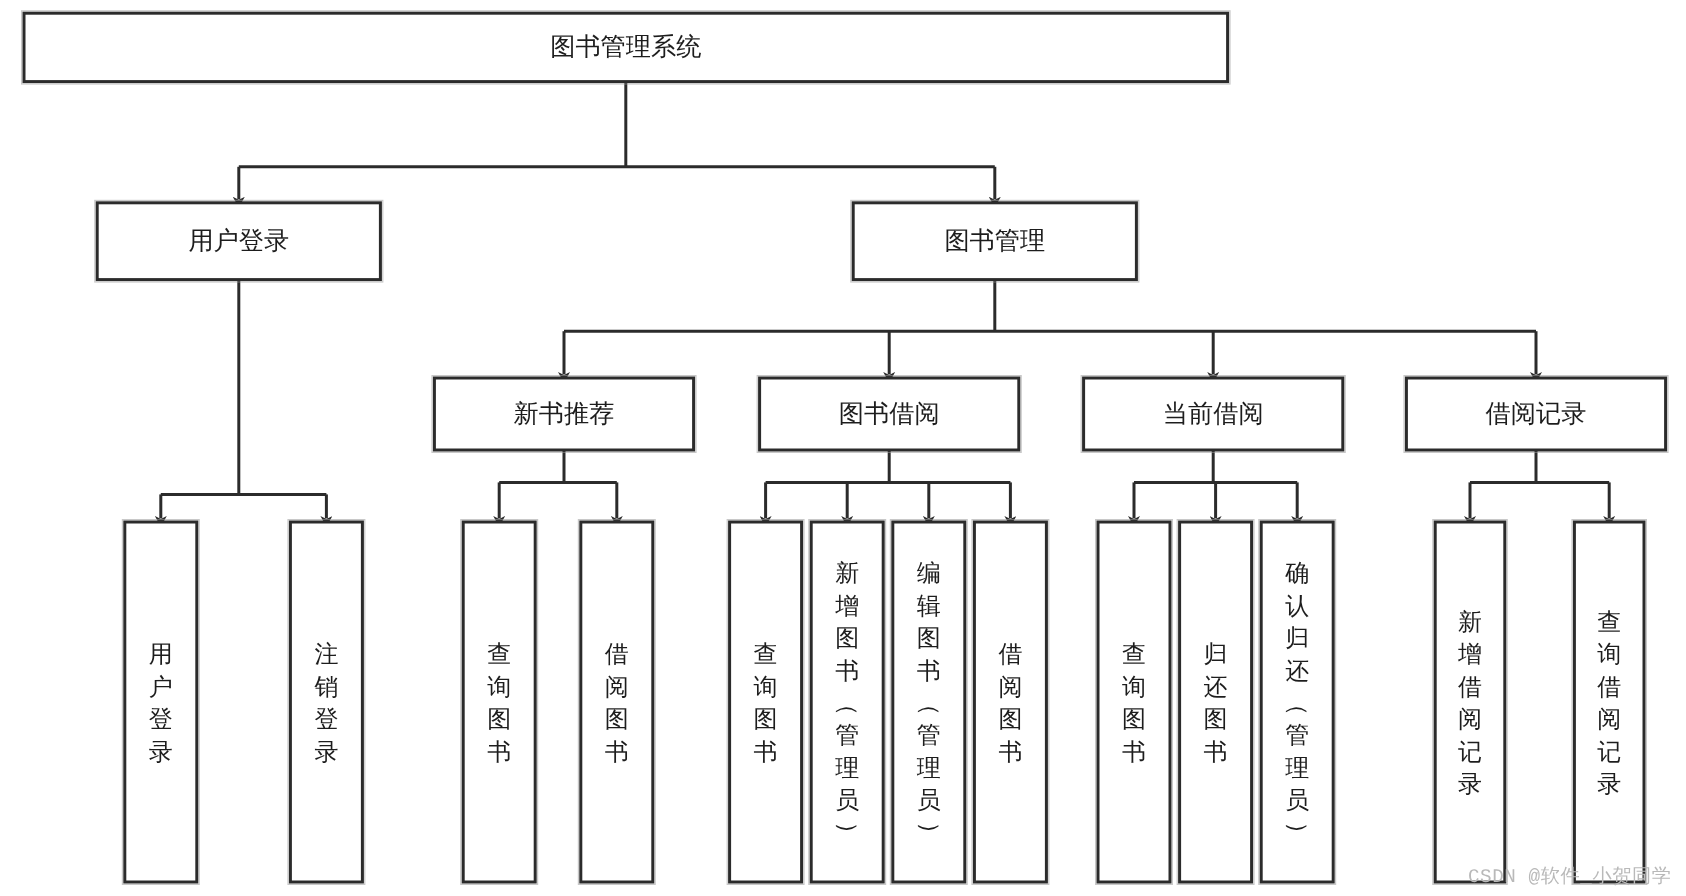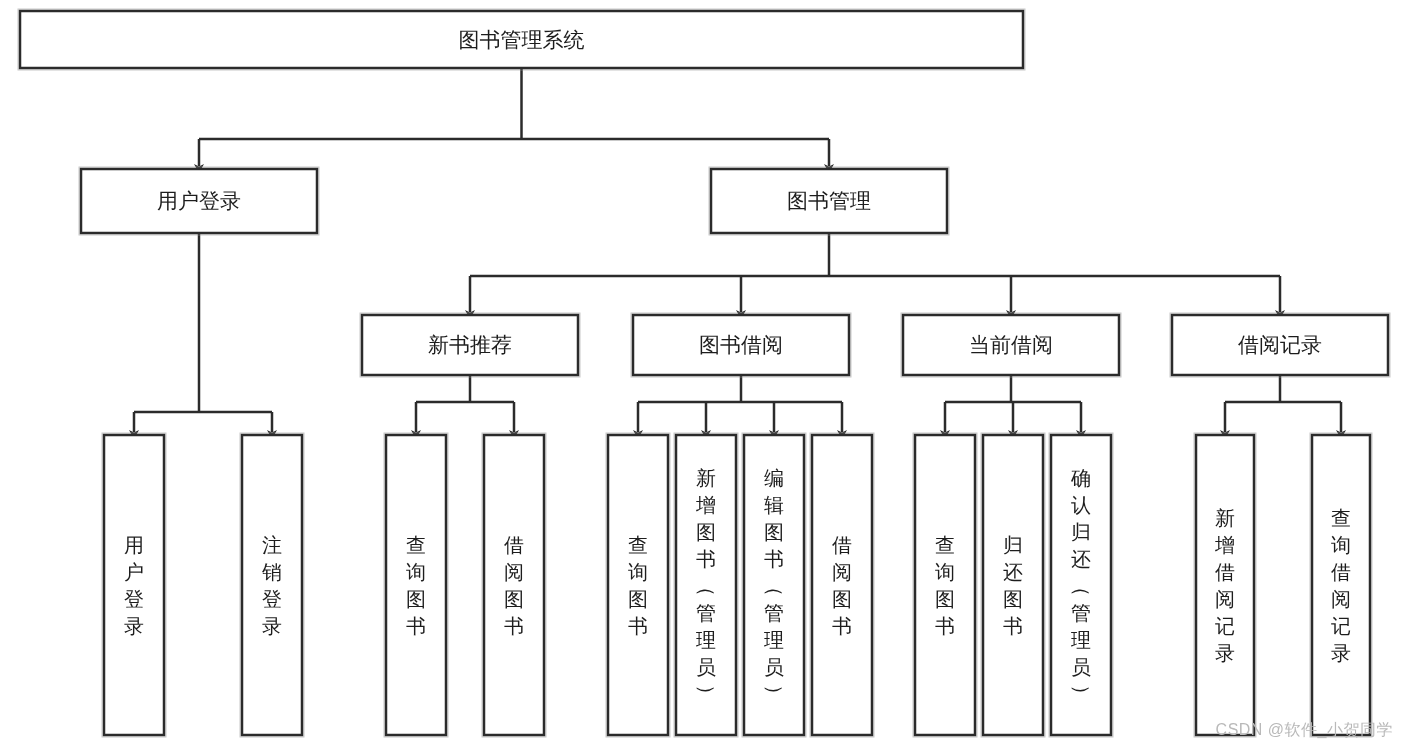--- a/index.html
+++ b/index.html
@@ -55,21 +55,21 @@
   .node-label-vertical {
     fill: #1d1d1d;
     font-family: "DejaVu Sans", "Liberation Sans", sans-serif;
     font-size: 20px;
     text-anchor: middle;
   }
   .watermark-text {
     position: absolute;
     right: 12px;
     bottom: 6px;
-    font-family: Liberation Sans, sans-serif;
+    font-family: Liberation Mono, monospace;
     font-size: 16px;
     color: #b9b9b9;
     white-space: nowrap;
     letter-spacing: 0.5px;
     user-select: none;
   }
 </style>
 </head>
 <body>
 

